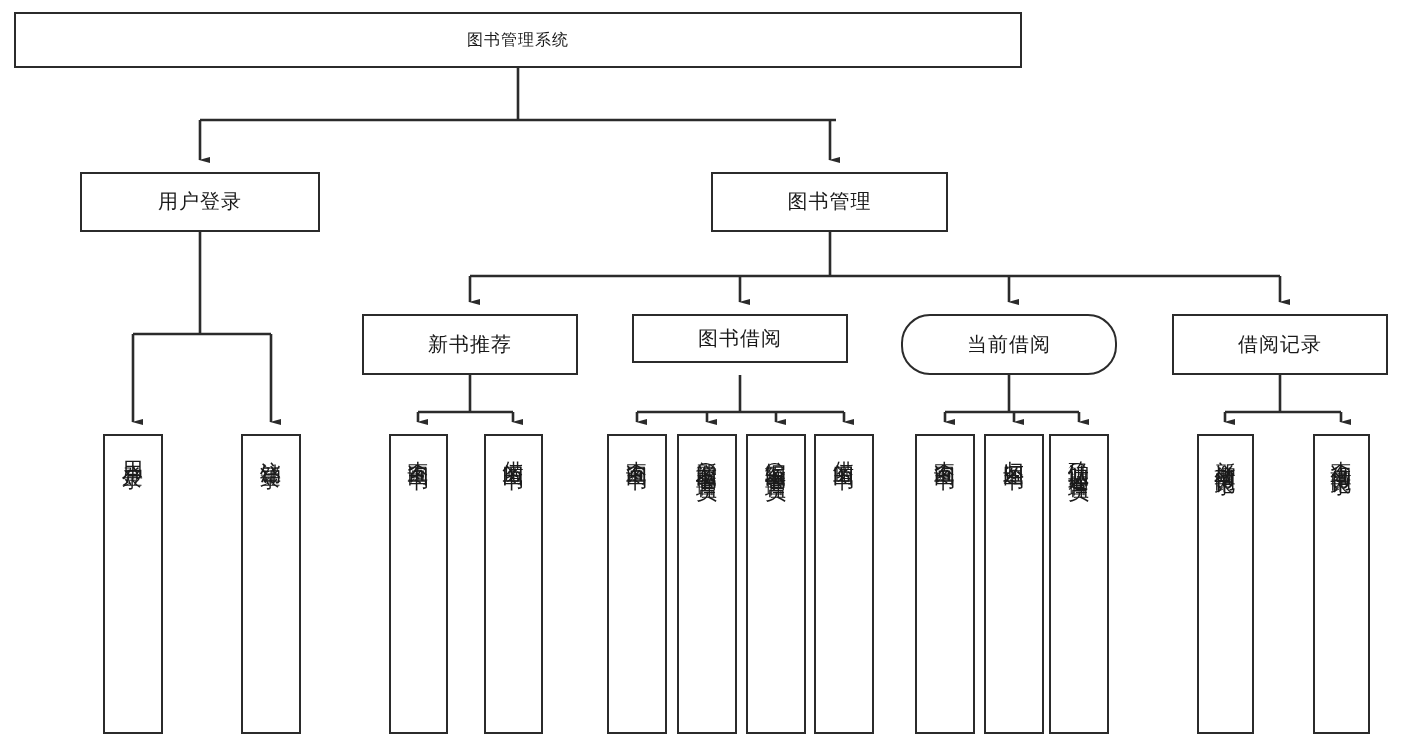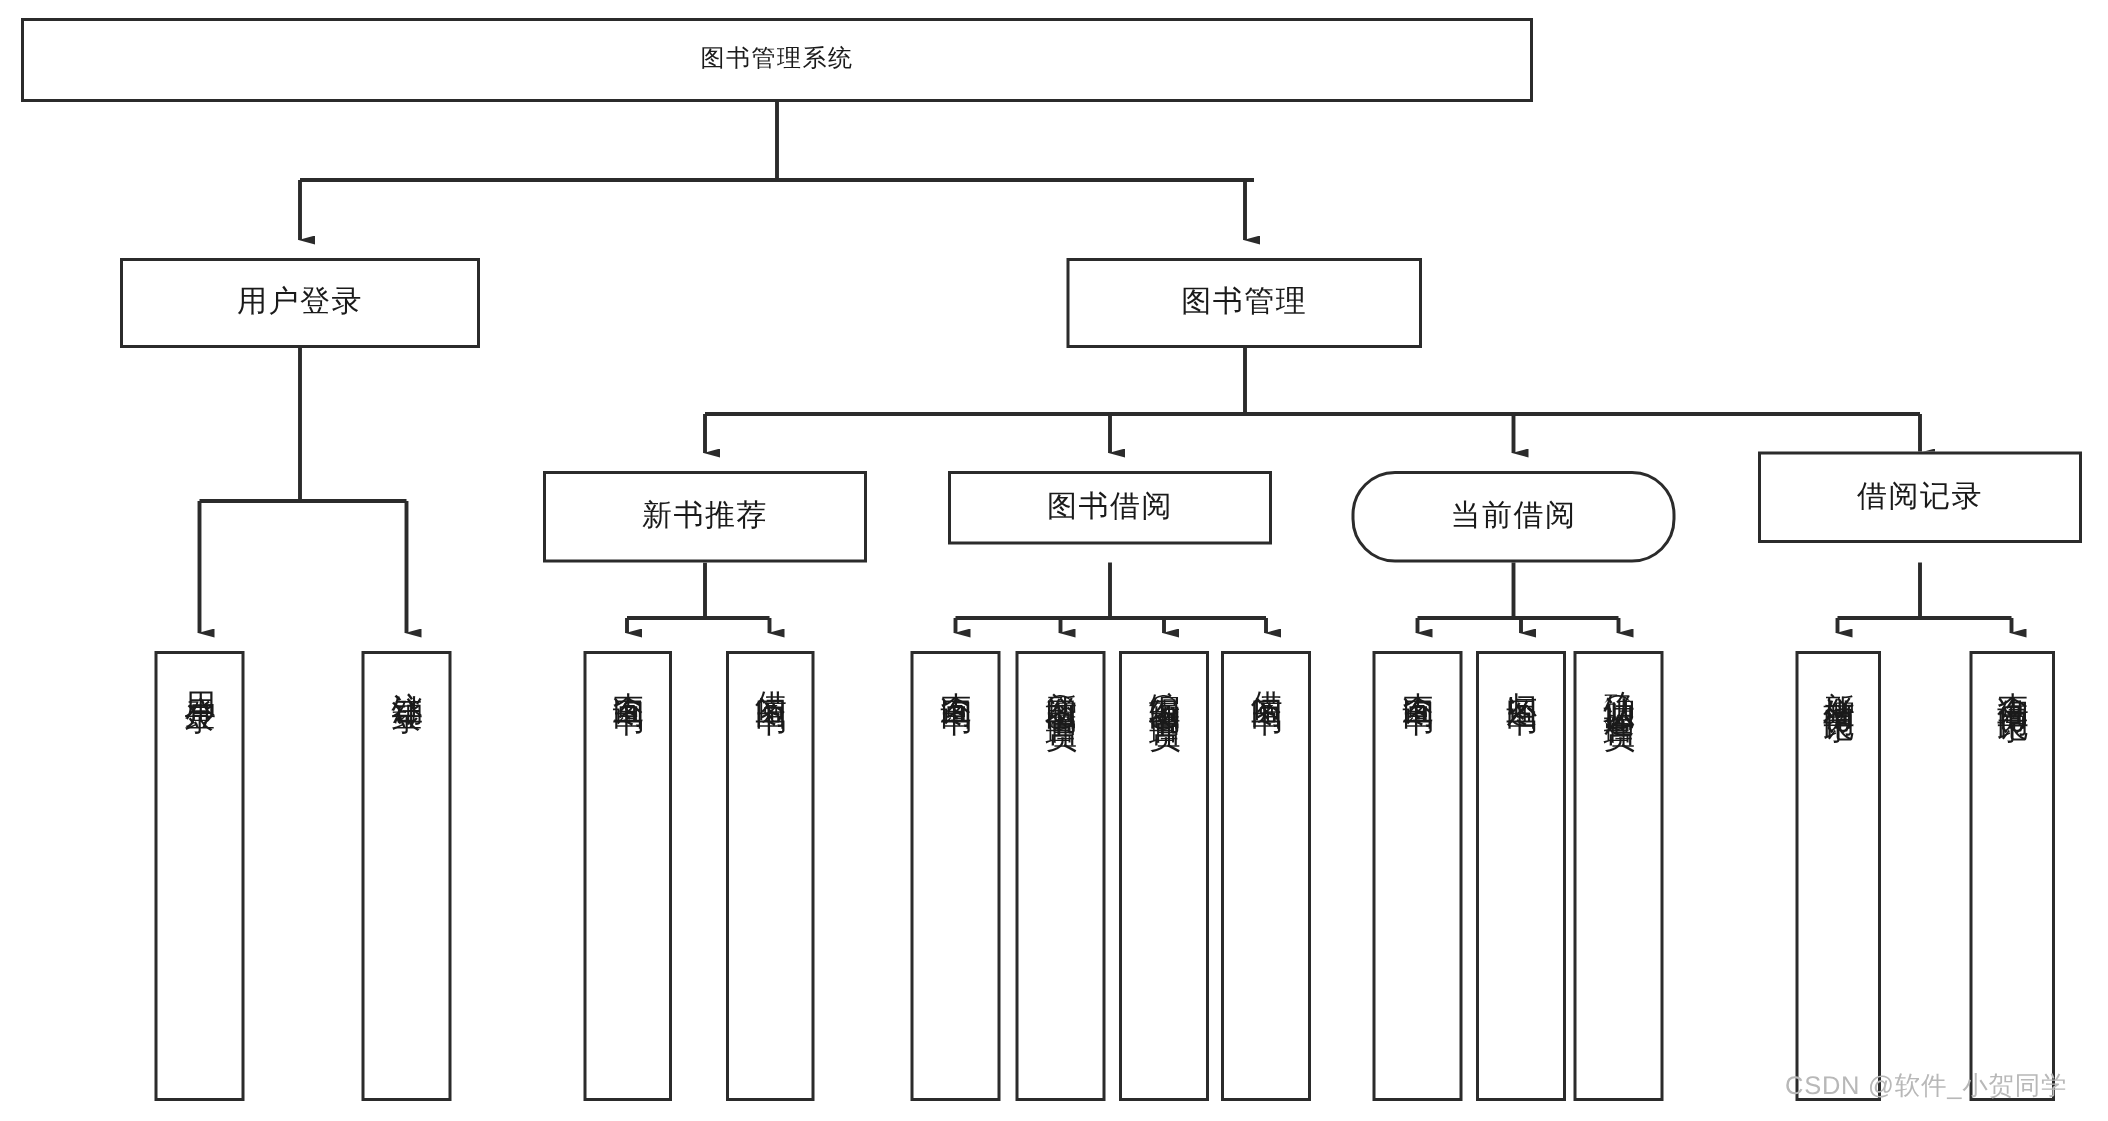--- a/index.html
+++ b/index.html
@@ -131,21 +131,21 @@
 
   <div class="node" style="left:362px; top:314px; width:216px; height:61px;">
     <span class="lbl">新书推荐</span>
   </div>
   <div class="node" style="left:632px; top:314px; width:216px; height:49px;">
     <span class="lbl">图书借阅</span>
   </div>
   <div class="node" style="left:901px; top:314px; width:216px; height:61px;border-radius:29px;">
     <span class="lbl">当前借阅</span>
   </div>
-  <div class="node" style="left:1172px; top:301px; width:216px; height:61px;">
+  <div class="node" style="left:1172px; top:314px; width:216px; height:61px;">
     <span class="lbl">借阅记录</span>
   </div>
 
   <div class="node vert" style="left:103px; top:434px; width:60px; height:300px;">
     <span class="lbl">用户登录</span>
   </div>
   <div class="node vert" style="left:241px; top:434px; width:60px; height:300px;">
     <span class="lbl">注销登录</span>
   </div>
   <div class="node vert" style="left:389px; top:434px; width:59px; height:300px;">
@@ -175,15 +175,14 @@
   <div class="node vert" style="left:1049px; top:434px; width:60px; height:300px;">
     <span class="lbl">确认归还（管理员）</span>
   </div>
   <div class="node vert" style="left:1197px; top:434px; width:57px; height:300px;">
     <span class="lbl">新增借阅记录</span>
   </div>
   <div class="node vert" style="left:1313px; top:434px; width:57px; height:300px;">
     <span class="lbl">查询借阅记录</span>
   </div>
 
-  <div class="watermark">CSDN @软件_小贺同学</div>
 
 </div>
 
 </body></html>

